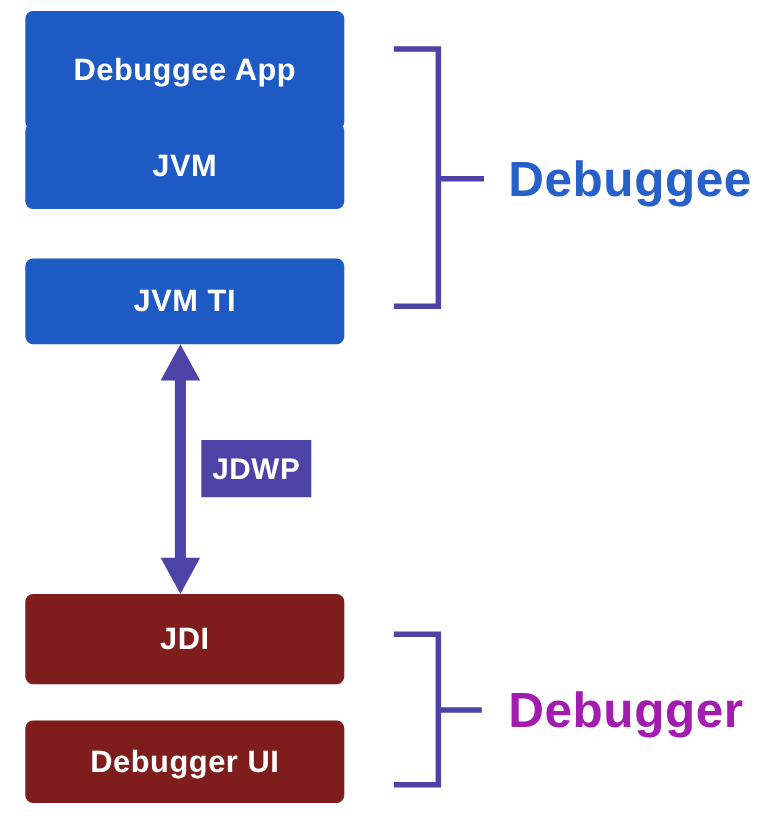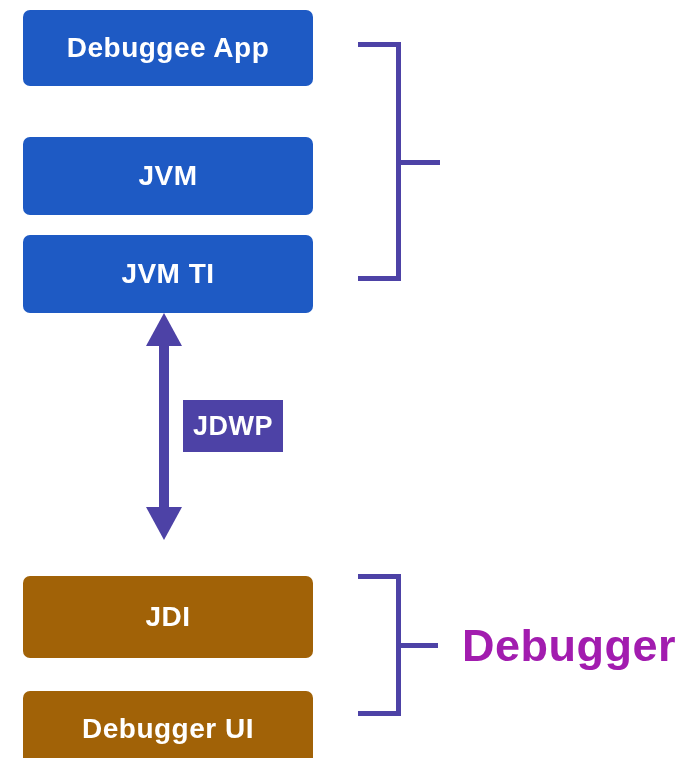--- a/index.html
+++ b/index.html
@@ -21,24 +21,24 @@
     border-radius: 7px;
     display: flex;
     align-items: center;
     justify-content: center;
     color: #ffffff;
     font-size: 28px;
     font-weight: 600;
     letter-spacing: 0.5px;
   }
   .box.blue   { background: #1e5ac4; }
-  .box.orange { background: #a16207; margin-top: 36px; }
+  .box.orange { background: #7f1d1d; }
 
-  #box-debuggee-app { top: 10px;  height: 76px; }
-  #box-jvm          { top: 137px; height: 78px; }
+  #box-debuggee-app { top: 10px;  height: 108px; }
+  #box-jvm          { top: 112px; height: 78px; }
   #box-jvmti        { top: 235px; height: 78px; }
   #box-jdi          { top: 540px; height: 82px; }
   #box-debugger-ui  { top: 655px; height: 75px; }
 
   .jdwp-box {
     position: absolute;
     left: 183px;
     top: 400px;
     width: 100px;
     height: 52px;
@@ -124,17 +124,18 @@
     <g fill="none" stroke="#4d42a6" stroke-width="5">
       <path d="M 358 576.5 L 398.5 576.5 L 398.5 713.5 L 358 713.5"></path>
       <path d="M 398.5 645.5 L 438 645.5"></path>
     </g>
   </svg>
 
   <div class="jdwp-box">
     <span>JDWP</span>
   </div>
 
+  <div class="group-label" id="label-debuggee">Debuggee</div>
 
   <div class="group-label" id="label-debugger">Debugger</div>
 
 
 </div>
 
 </body></html>

